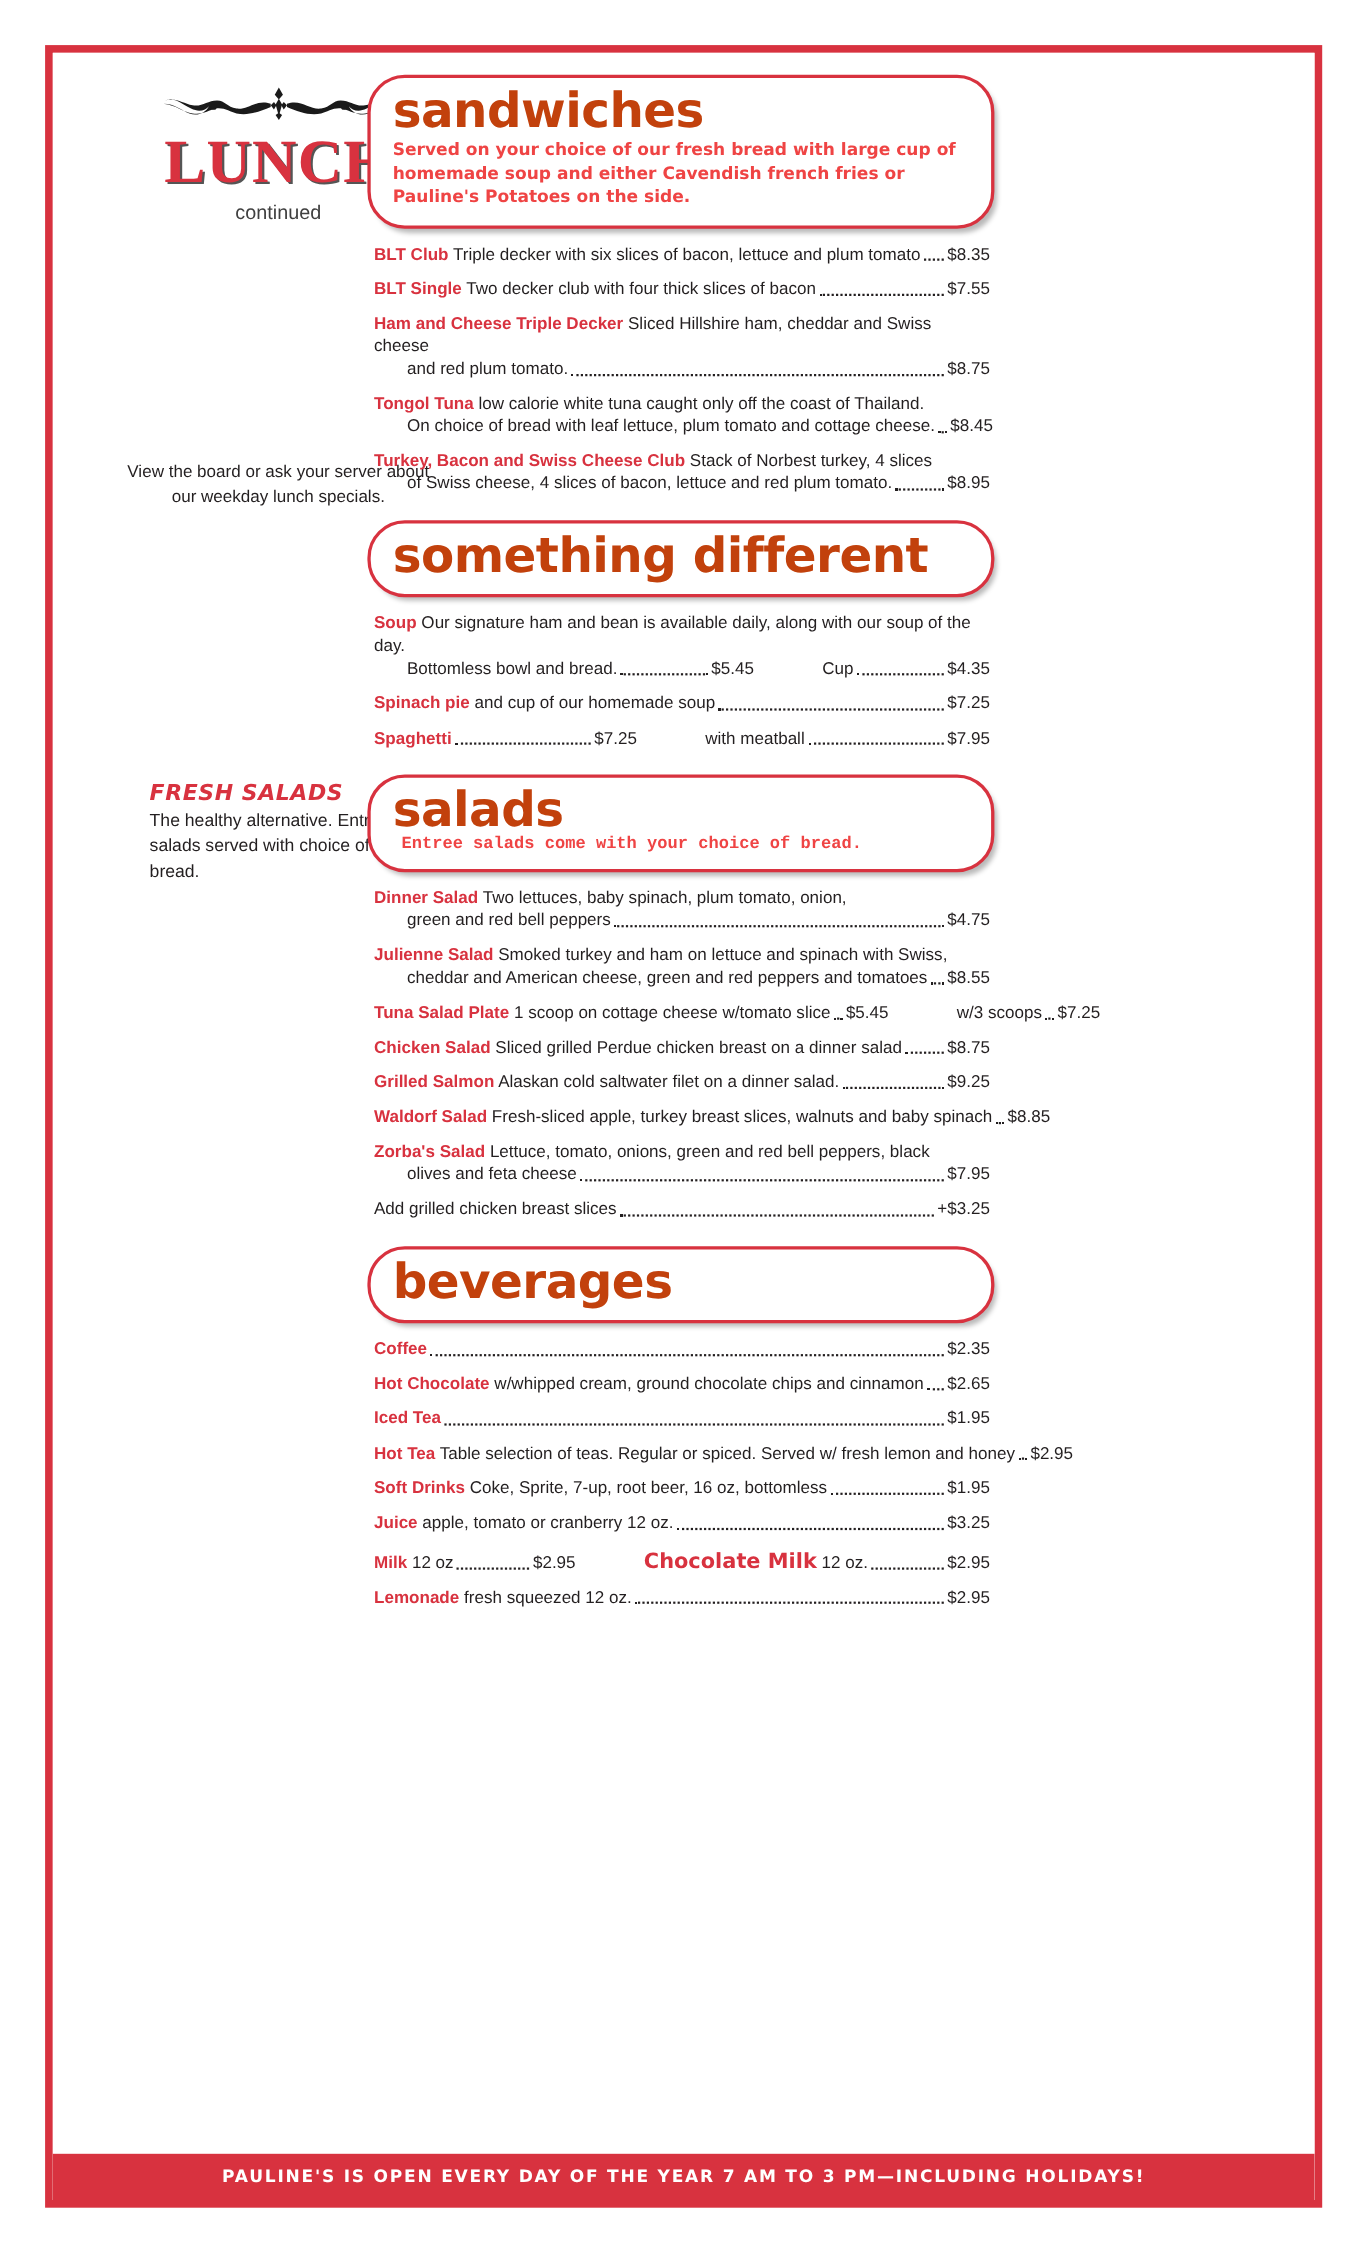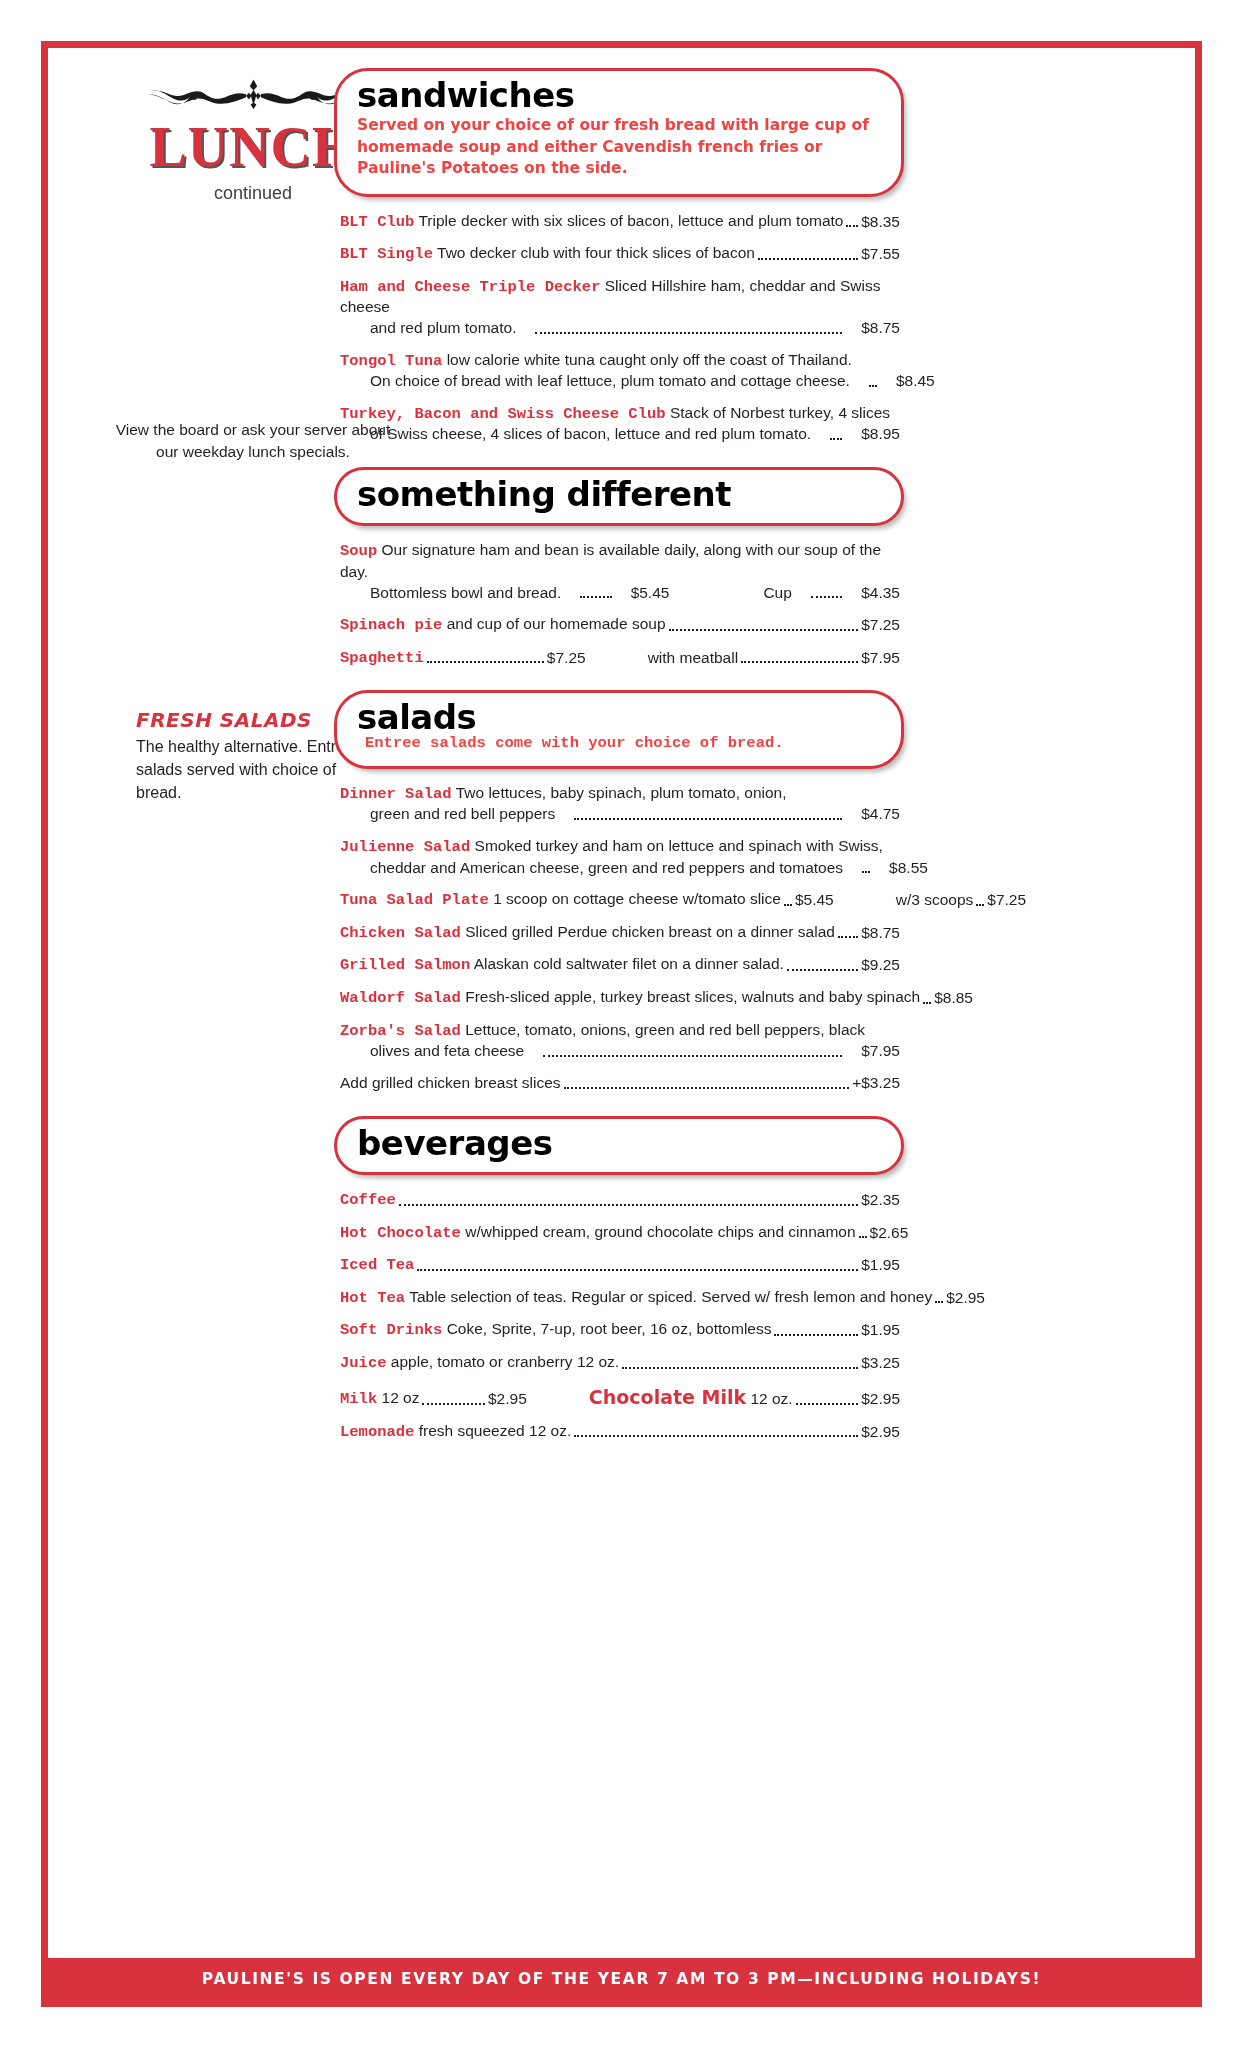--- a/index.html
+++ b/index.html
@@ -107,22 +107,22 @@
     border: 3.5px solid #d8323f;
     border-radius: 34px;
     background: #ffffff;
     padding: 6px 20px 10px 20px;
     box-shadow: 4px 5px 5px -2px rgba(0,0,0,0.28);
   }
   .pill.tall { padding-bottom: 14px; }
   .pill-title {
     font-family: "DejaVu Sans", sans-serif;
     font-weight: bold;
-    font-size: 34px;
-    color: #000000;
+    font-size: 44px;
+    color: #c2410c;
     line-height: 1.1;
     letter-spacing: -0.5px;
     display: inline-block;
     vertical-align: baseline;
   }
   .pill-inline-note {
     display: inline-block;
     font-family: Liberation Mono, monospace;
     font-weight: bold;
     font-size: 15.5px;
@@ -145,21 +145,21 @@
   .items { margin: 14px 0 22px 0; padding: 0 4px 0 6px; }
   .item {
     font-size: 15.5px;
     line-height: 1.33;
     color: #231f20;
     margin-bottom: 11px;
     position: relative;
   }
   .item:last-child { margin-bottom: 0; }
   .nm {
-    font-family: Liberation Mono, monospace;
+    font-family: Liberation Sans, sans-serif;
     font-weight: bold;
     color: #d8323f;
     font-size: 15.5px;
   }
   .nm2 {
     font-family: "DejaVu Sans", sans-serif;
     font-weight: bold;
     color: #d8323f;
     font-size: 19px;
   }
@@ -171,21 +171,21 @@
   }
   .row .txt { flex: 0 0 auto; white-space: nowrap; }
   .leader {
     flex: 1 1 auto;
     border-bottom: 2px dotted #231f20;
     margin: 0 3px 5px 3px;
     min-width: 8px;
     height: 1px;
   }
   .price { flex: 0 0 auto; white-space: nowrap; }
-  .indent { padding-left: 30px; gap: 16px; }
+  .indent { padding-left: 30px; }
   .gapcol { flex: 0 0 auto; width: 62px; }
 
   
   .footer {
     position: absolute;
     left: 0; right: 0;
     bottom: 0;
     height: 42px;
     background: #d8323f;
     display: flex;

